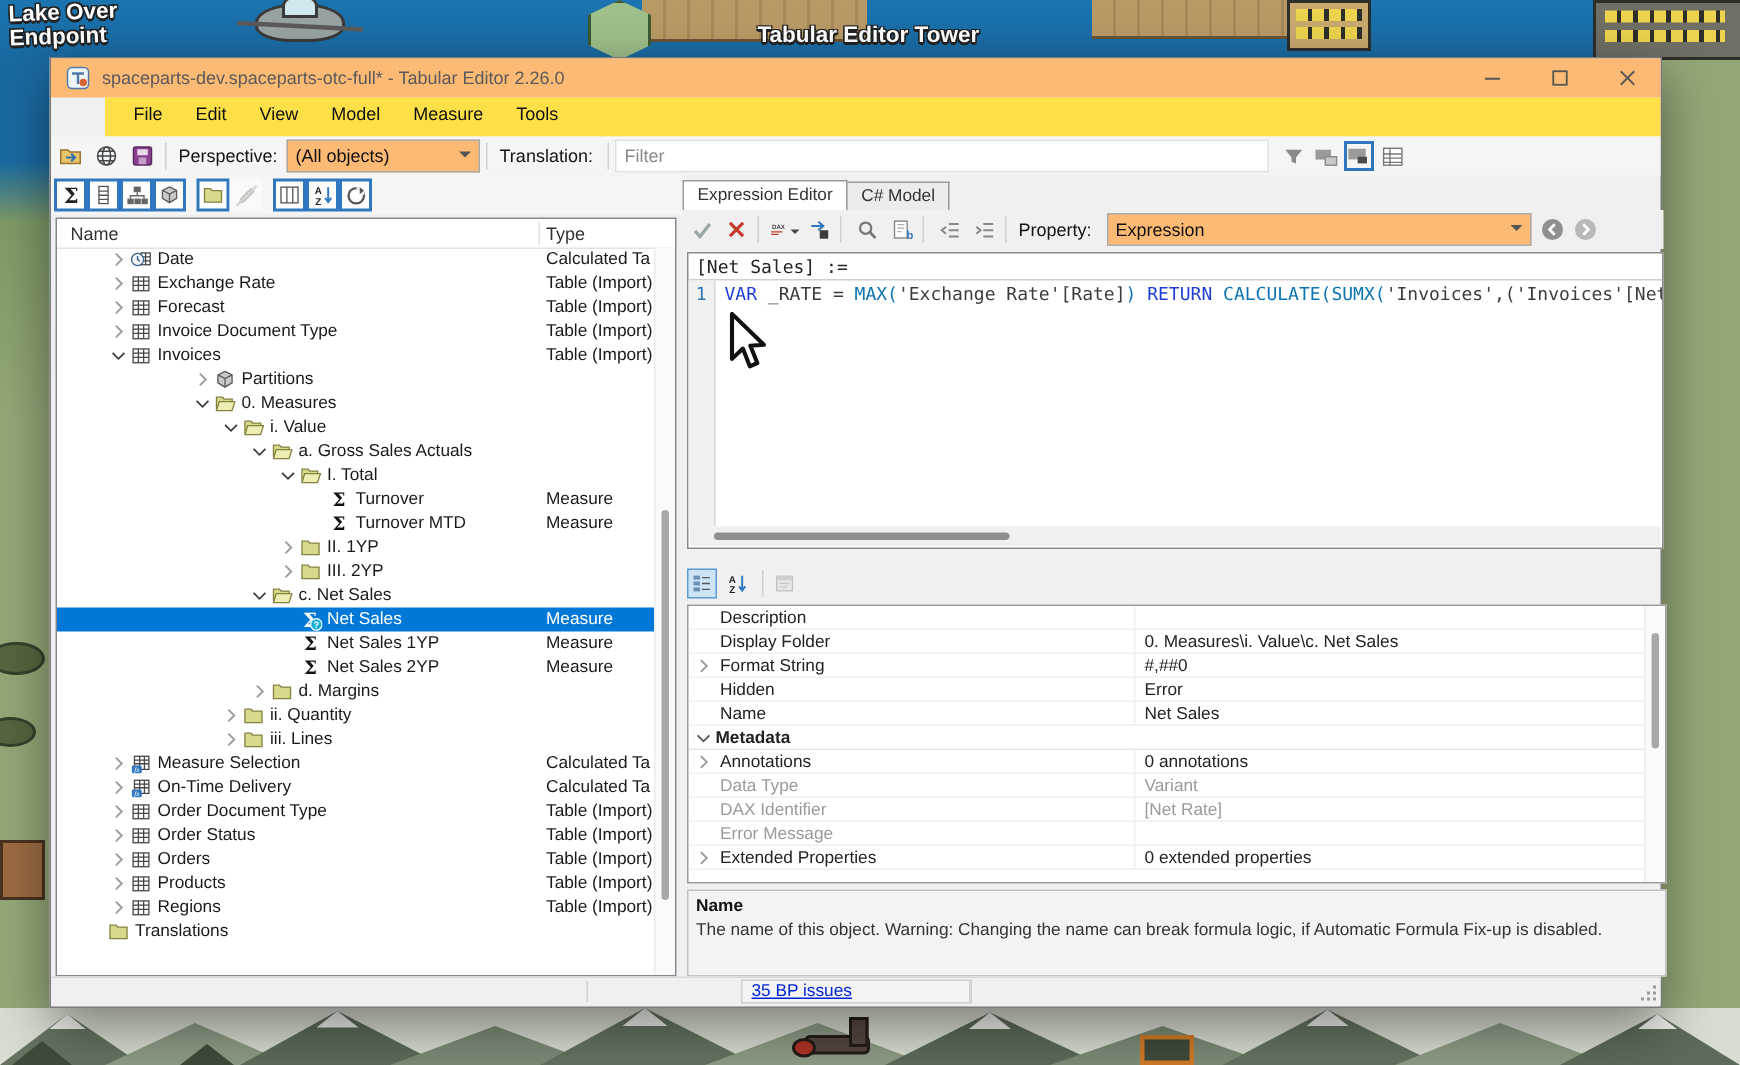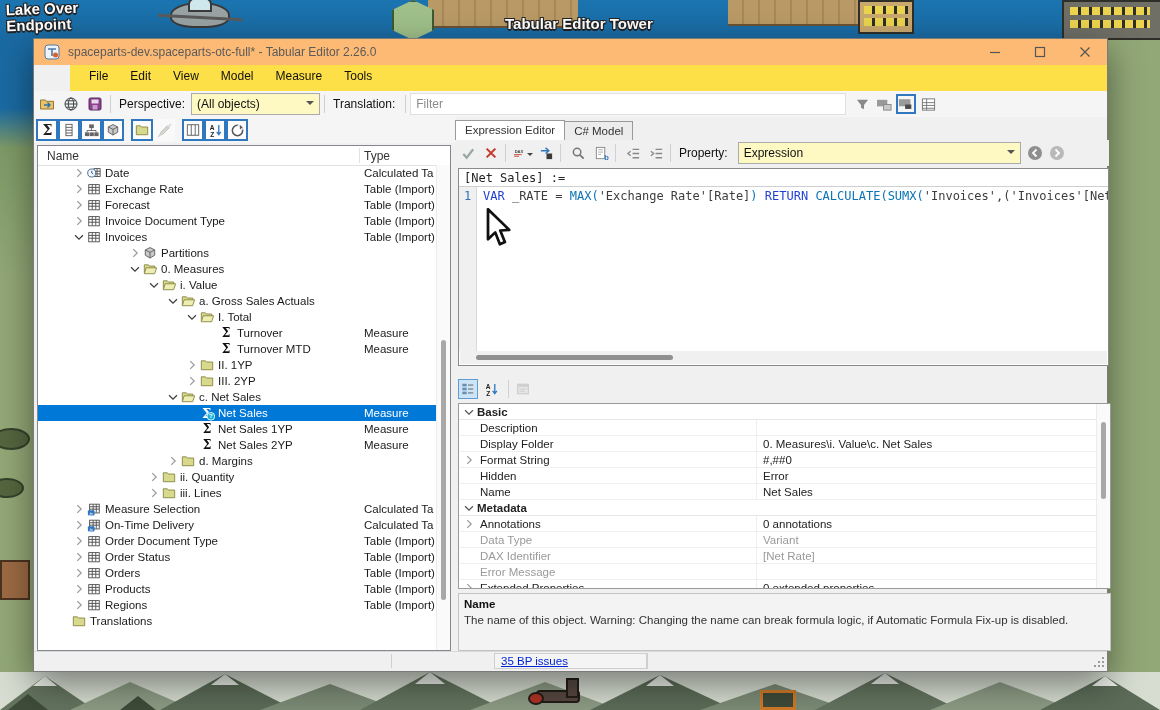--- a/index.html
+++ b/index.html
@@ -40,21 +40,21 @@
   .titlebar{position:absolute;left:0;top:0;right:0;height:26px;background:#fdba74;padding-left:48px;}
   .app-icon{position:absolute;left:10px;top:5px;width:16px;height:16px;}
   .title-text{position:absolute;left:34px;top:6px;font-size:12px;color:#5a5a5a;white-space:nowrap;}
   .winctl{position:absolute;top:0;width:45px;height:26px;display:flex;align-items:center;justify-content:center;}
   .menubar{position:absolute;left:0;top:26px;right:0;height:26px;background:#fde047;display:flex;padding-left:8px;margin-left:36px;}
   .menu-item{padding:4px 11px;font-size:12px;color:#111;}
   .toolbar1{position:absolute;left:0;top:52px;right:0;height:26px;background:#f5f5f5;display:flex;align-items:center;}
   .t1btn{width:22px;height:22px;display:flex;align-items:center;justify-content:center;margin-left:2px;}
   .tsep{width:1px;height:18px;background:#d0d0d0;margin:0 4px;}
   .tlabel{font-size:12px;color:#111;margin:0 6px 0 4px;white-space:nowrap;}
-  .combo{height:20px;background:#fef9c3;border:1px solid #ababab;display:flex;align-items:center;position:relative;font-size:12px;padding-left:5px;color:#111;}
+  .combo{height:20px;background:#fdba74;border:1px solid #ababab;display:flex;align-items:center;position:relative;font-size:12px;padding-left:5px;color:#111;}
   .combo .caret{position:absolute;right:5px;top:7px;width:0;height:0;border:4px solid transparent;border-top-color:#555;}
   .filterbox{height:20px;border:1px solid #e0e0e0;background:#fff;font-size:12px;padding:0 5px;outline:none;
     font-family:"Liberation Sans",sans-serif;color:#222;}
   .filterbox::placeholder{color:#8a8a8a;}
   .fbtn{width:20px;height:20px;display:flex;align-items:center;justify-content:center;margin-left:2px;box-sizing:border-box;}
   .fbtn.sel{border:2px solid #2f78bf;}
   .toolbar2{position:absolute;left:0;top:78px;width:420px;height:26px;background:#f5f5f5;display:flex;align-items:center;padding-left:2px;}
   .t2btn{width:22px;height:22px;box-sizing:border-box;display:flex;align-items:center;justify-content:center;background:#fdfdfd;}
   .t2btn.on{border:2px solid #2f78bf;}
   .t2btn.off{border:2px solid transparent;opacity:.55;}
@@ -863,28 +863,20 @@
           <svg width="14" height="14" viewBox="0 0 16 16">
             <rect x="2" y="2.5" width="12" height="11" fill="#ddd" stroke="#888"></rect>
             <rect x="2" y="2.5" width="12" height="3" fill="#aaa"></rect>
             <path d="M4 8h8M4 10.5h6" stroke="#999"></path>
           </svg>
         </span>
       </div>
 
     <div class="pgrid">
       <div id="pg-body">
-          <div class="pgrow cat">
-            <span class="pgx">
-              <svg width="14" height="14" viewBox="0 0 16 16">
-                <path d="M3.5 6l4.5 4.5L12.5 6" fill="none" stroke="#555" stroke-width="1.4"></path>
-              </svg>
-            </span>
-            <span class="pgl">Basic</span>
-          </div>
           <div class="pgrow">
             <span class="pgl">Description</span>
             <span class="pgdiv"></span>
             <span class="pgv"></span>
           </div>
           <div class="pgrow">
             <span class="pgl">Display Folder</span>
             <span class="pgdiv"></span>
             <span class="pgv">0. Measures\i. Value\c. Net Sales</span>
           </div>

